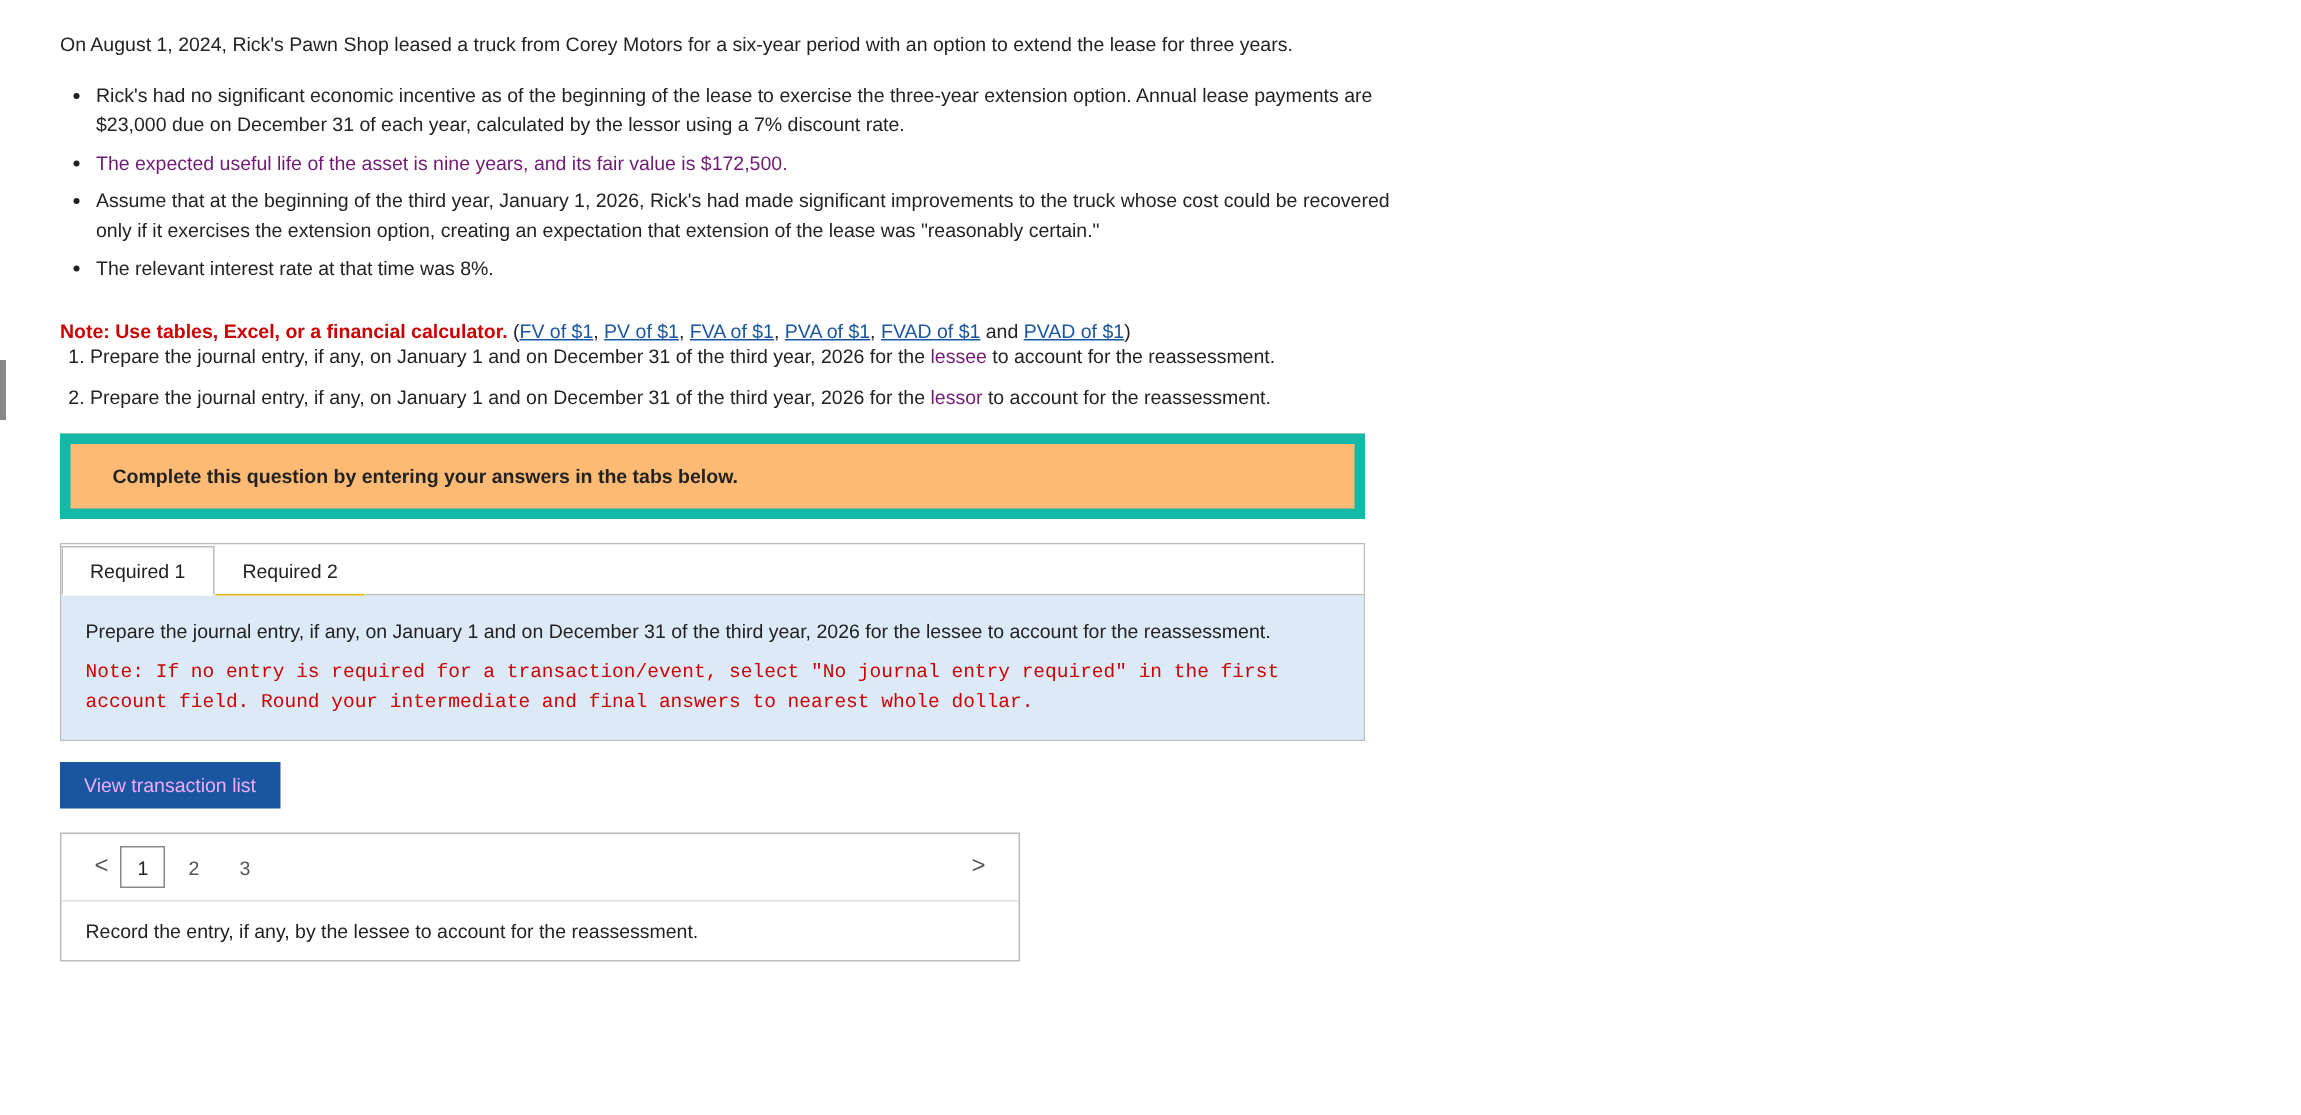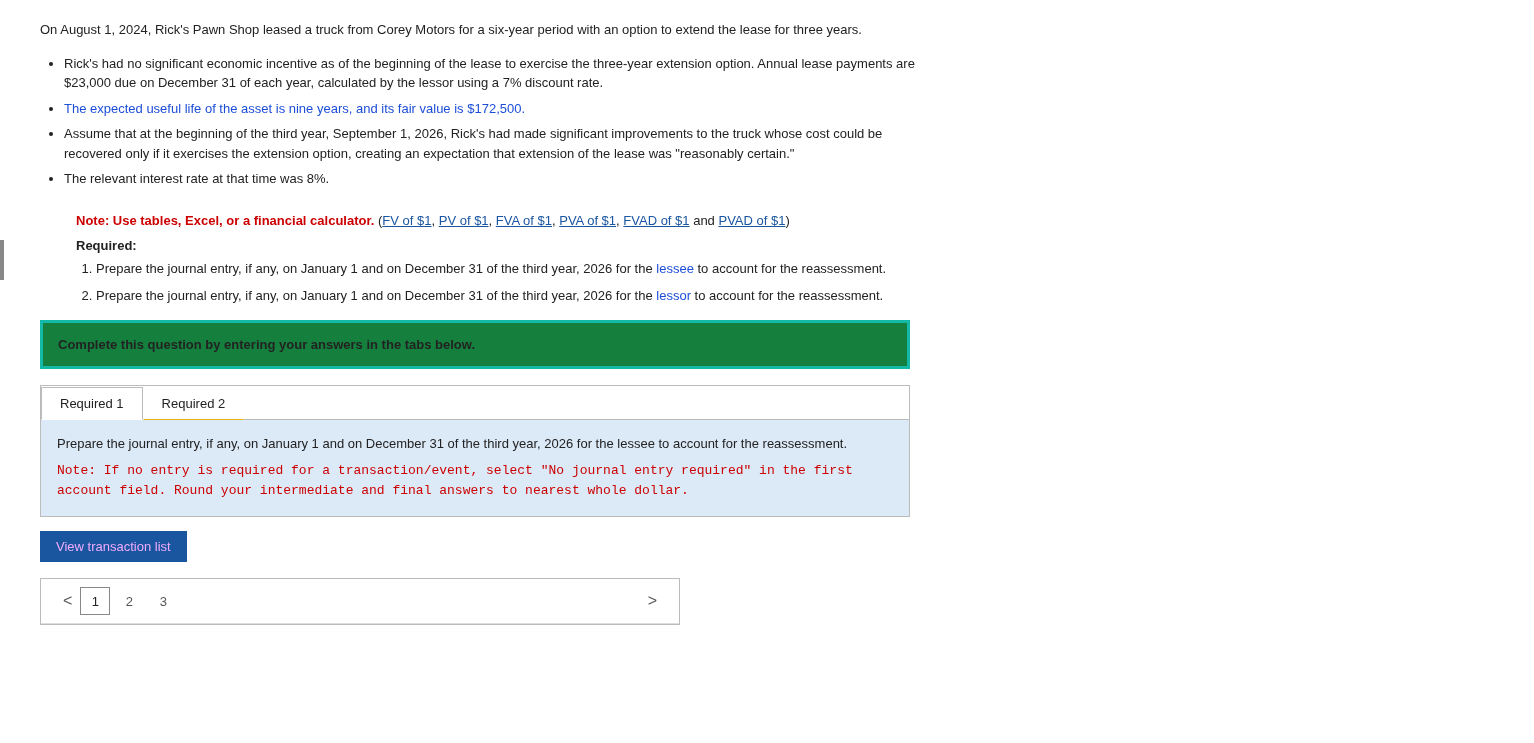--- a/index.html
+++ b/index.html
@@ -17,31 +17,31 @@
     }
     .bullet-list {
       margin-left: 24px;
       margin-bottom: 24px;
       max-width: 870px;
     }
     .bullet-list li {
       margin-bottom: 6px;
       line-height: 1.5;
     }
-    .highlight-blue { color: #1d4ed8; }
+    .highlight-blue { color: #701a75; }
     .note-red { color: #cc0000; font-weight: bold; }
     a { color: #1a56a0; text-decoration: underline; cursor: pointer; }
-    .required-section { margin-bottom: 14px; max-width: 870px; margin-left: 36px; }
+    .required-section { margin-bottom: 14px; max-width: 870px; }
     .required-label { font-weight: bold; margin-bottom: 6px; }
     .required-list { margin-left: 20px; }
     .required-list li { margin-bottom: 8px; line-height: 1.5; }
     .complete-box {
-      background: #15803d;
-      border: 3px solid #14b8a6;
-      padding: 14px 15px;
+      background: #fdba74;
+      border: 7px solid #14b8a6;
+      padding: 14px 28px;
       max-width: 870px;
       margin-bottom: 0;
     }
     .complete-box-text { font-weight: bold; font-size: 13px; }
     .tabs-container {
       border: 1px solid #bbb;
       max-width: 870px;
       margin-top: 16px;
     }
     .tabs-header {
@@ -172,31 +172,30 @@
 <p class="intro-text">On August 1, 2024, Rick's Pawn Shop leased a truck from Corey Motors for a six-year period with an option to extend the lease for three years.</p>
 
 <ul class="bullet-list">
   <li>
     <span>Rick's had no significant economic incentive as of the beginning of the lease to exercise the three-year extension option. Annual lease payments are $23,000 due on December 31 of each year, calculated by the lessor using a 7% discount rate.</span>
   </li>
   <li>
     <span class="highlight-blue">The expected useful life of the asset is nine years, and its fair value is $172,500.</span>
   </li>
   <li>
-    <span>Assume that at the beginning of the third year, September 1, 2026, Rick's had made significant improvements to the truck whose cost could be recovered only if it exercises the extension option, creating an expectation that extension of the lease was "reasonably certain."</span>
+    <span>Assume that at the beginning of the third year, January 1, 2026, Rick's had made significant improvements to the truck whose cost could be recovered only if it exercises the extension option, creating an expectation that extension of the lease was "reasonably certain."</span>
   </li>
   <li>
     <span>The relevant interest rate at that time was 8%.</span>
   </li>
 </ul>
 
 <div class="required-section">
   <span class="note-red">Note: Use tables, Excel, or a financial calculator.</span>
   <span> (</span><a href="#">FV of $1</a><span>, </span><a href="#">PV of $1</a><span>, </span><a href="#">FVA of $1</a><span>, </span><a href="#">PVA of $1</a><span>, </span><a href="#">FVAD of $1</a><span> and </span><a href="#">PVAD of $1</a><span>)</span>
-  <div class="required-label" style="margin-top:10px;">Required:</div>
   <ol class="required-list">
     <li>
       Prepare the journal entry, if any, on January 1 and on December 31 of the third year, 2026 for the <span class="highlight-blue">lessee</span> to account for the reassessment.
     </li>
     <li>
       Prepare the journal entry, if any, on January 1 and on December 31 of the third year, 2026 for the <span class="highlight-blue">lessor</span> to account for the reassessment.
     </li>
   </ol>
 </div>
 
@@ -218,16 +217,17 @@
 <button class="btn-view-transaction">View transaction list</button>
 
 <div class="journal-worksheet">
   <div class="journal-nav">
     <span class="nav-arrow">&lt;</span>
     <div class="page-btn active">1</div>
     <span class="page-num">2</span>
     <span class="page-num">3</span>
     <span class="nav-arrow" style="margin-left:auto;">&gt;</span>
   </div>
+  <div class="journal-record-text">Record the entry, if any, by the lessee to account for the reassessment.</div>
 </div>
 
 
 
 
 </body></html>

